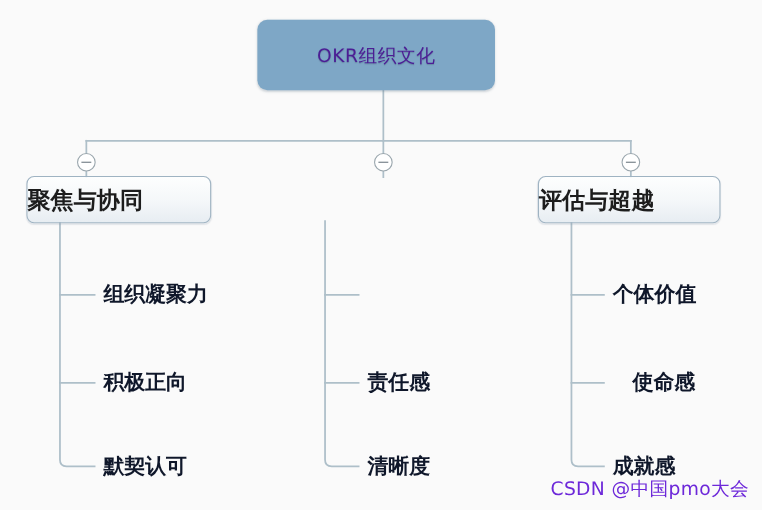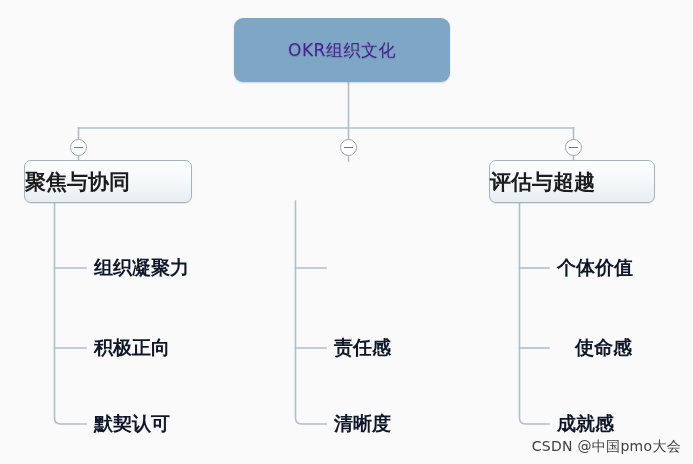--- a/index.html
+++ b/index.html
@@ -102,22 +102,22 @@
     color: #0f172a;
     font-weight: 600;
     white-space: nowrap;
     transform: translateY(-50%);
   }
   
   .watermark {
     position: absolute;
     right: 12px;
     bottom: 8px;
-    font-size: 14px;
-    color: #404040;
+    font-size: 17px;
+    color: #6d28d9;
     white-space: nowrap;
     letter-spacing: 0.3px;
   }
 </style>
 </head>
 <body>
 
 <div id="canvas">
 
   <svg id="wires" viewBox="0 0 693 464" width="693" height="464" aria-hidden="true">

